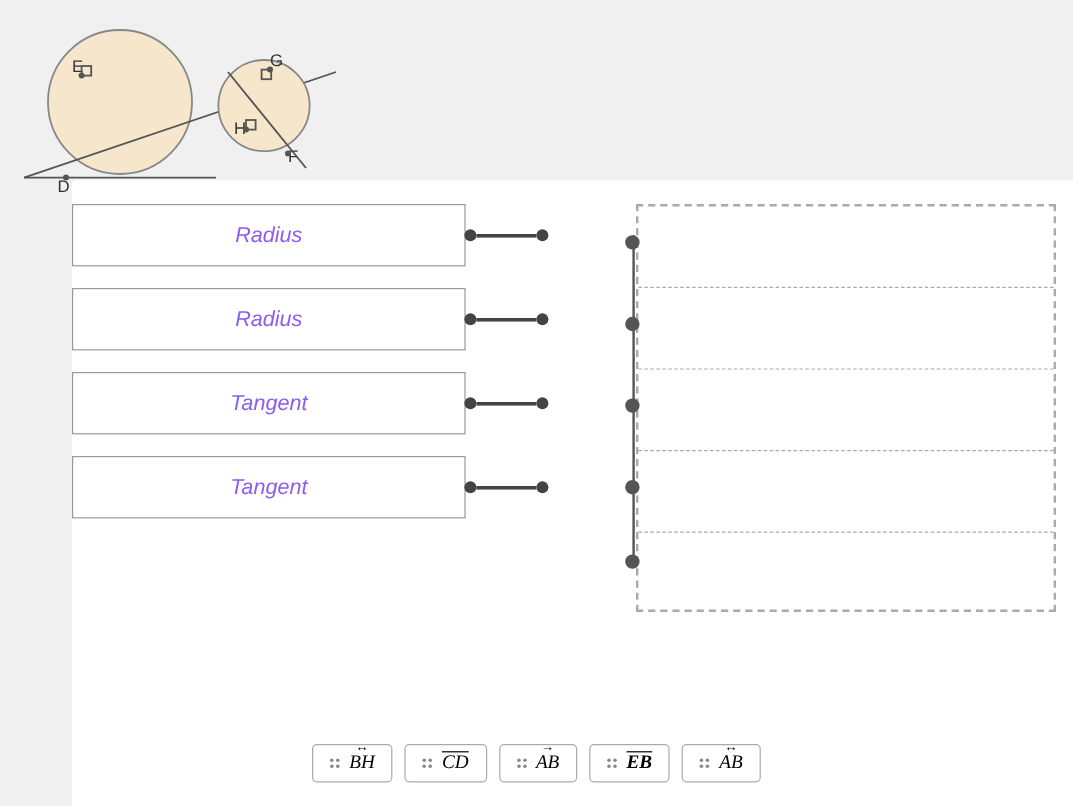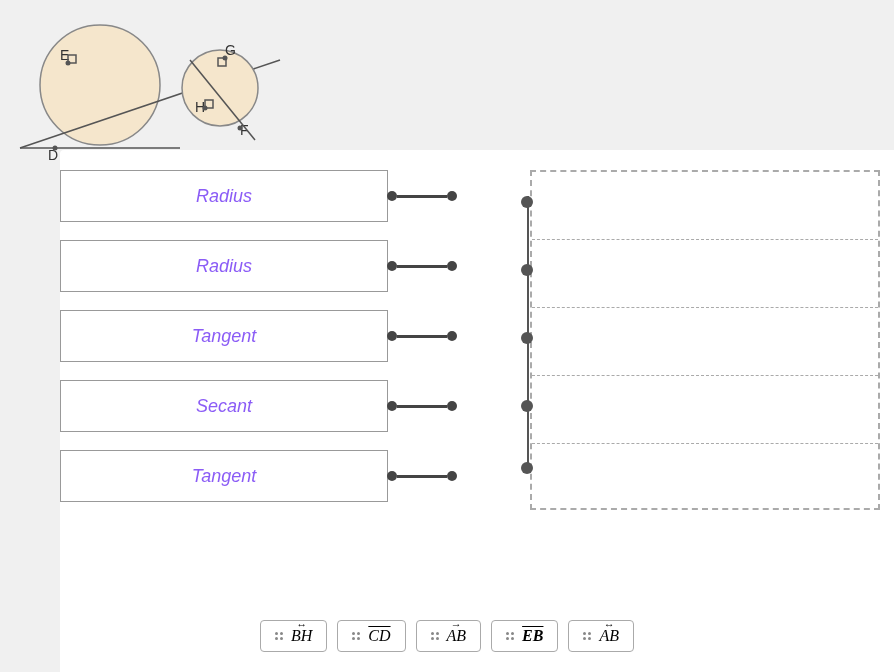--- a/index.html
+++ b/index.html
@@ -273,42 +273,32 @@
       <div class="term-box">
         <span>Tangent</span>
       </div>
       <div class="connector">
         <div class="dot-left"></div>
         <div class="line-h"></div>
         <div class="dot-right"></div>
       </div>
     </div>
 
+
     <div class="match-row">
       <div class="term-box">
-        <span>Secant</span>
+        <span>Tangent</span>
       </div>
       <div class="connector">
         <div class="dot-left"></div>
         <div class="line-h"></div>
         <div class="dot-right"></div>
       </div>
     </div>
 
-    <div class="match-row">
-      <div class="term-box">
-        <span>Tangent</span>
-      </div>
-      <div class="connector">
-        <div class="dot-left"></div>
-        <div class="line-h"></div>
-        <div class="dot-right"></div>
-      </div>
-    </div>
-
   </div>
 
   <div class="bottom-toolbar">
 
     <div class="drag-item">
       <div class="drag-dots">
         <span></span>
         <span></span>
       </div>
       <span>

